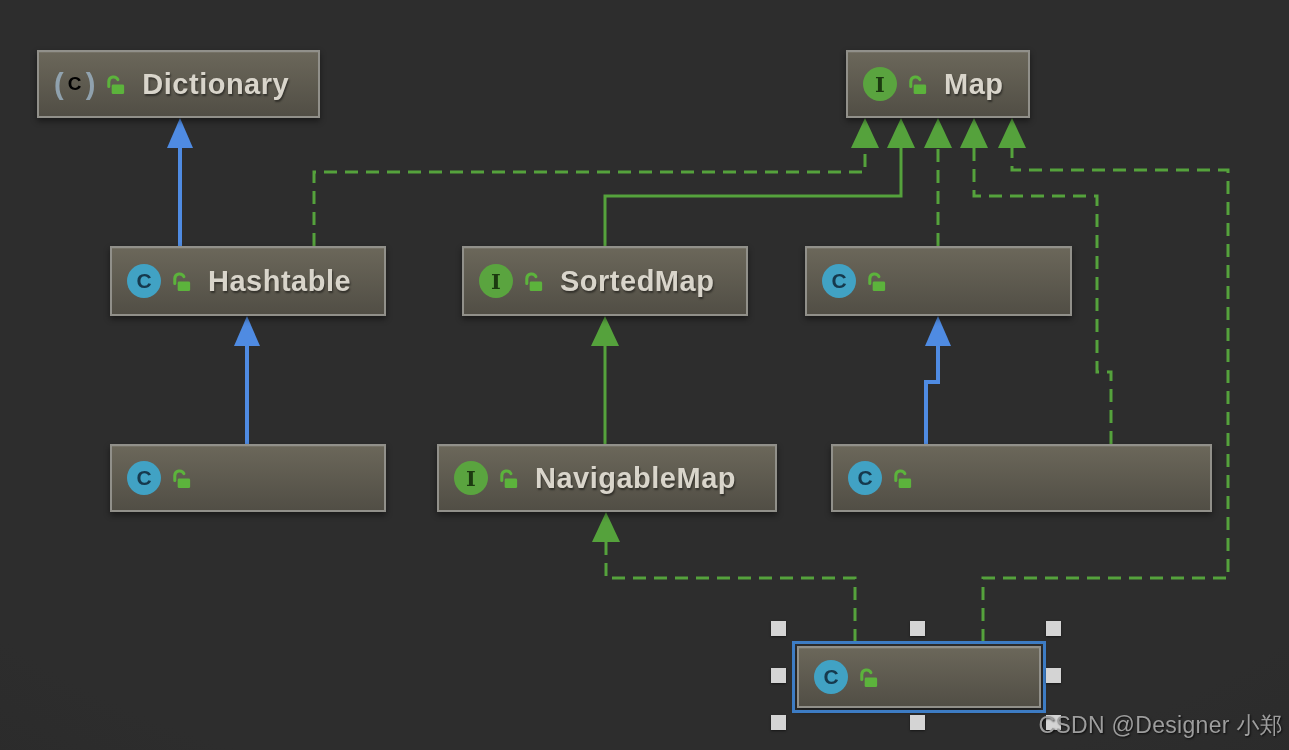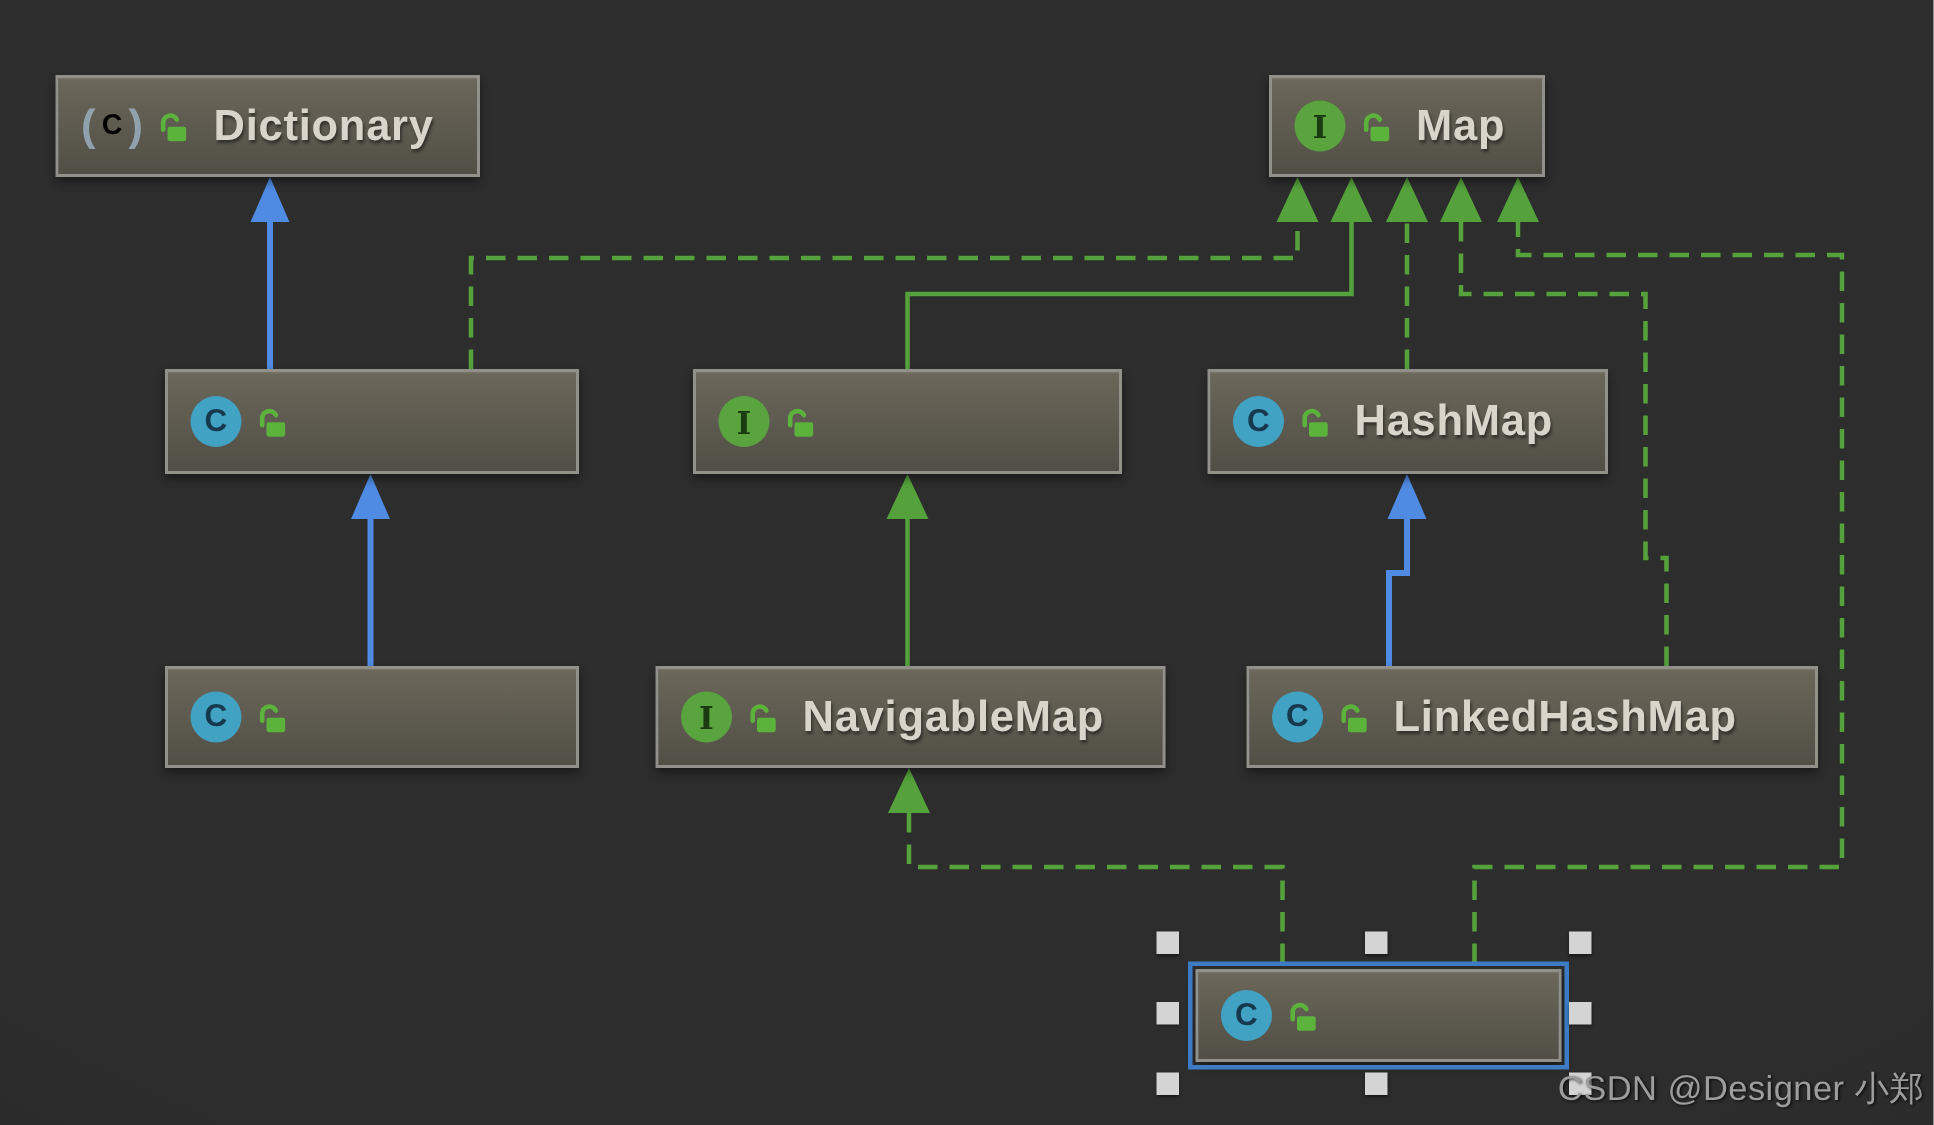--- a/index.html
+++ b/index.html
@@ -95,41 +95,42 @@
 </div>
 
 <div class="node" style="left: 110px; top: 246px; width: 276px; height: 70px;">
   <span class="kind-icon class-kind">
     <span class="kind-circle">C</span>
   </span>
   <svg class="lock-icon" viewBox="0 0 24 24">
     <path d="M5 14 V9 a5 5 0 0 1 9.5 -2" fill="none" stroke="#5cb33c" stroke-width="3.2" stroke-linecap="round"></path>
     <rect x="8" y="12" width="13" height="10" rx="1.5" fill="#5cb33c"></rect>
   </svg>
+  <span class="label">Hashtable</span>
 </div>
 
 <div class="node" style="left: 462px; top: 246px; width: 286px; height: 70px;">
   <span class="kind-icon interface-kind">
     <span class="kind-circle">I</span>
   </span>
   <svg class="lock-icon" viewBox="0 0 24 24">
     <path d="M5 14 V9 a5 5 0 0 1 9.5 -2" fill="none" stroke="#5cb33c" stroke-width="3.2" stroke-linecap="round"></path>
     <rect x="8" y="12" width="13" height="10" rx="1.5" fill="#5cb33c"></rect>
   </svg>
+  <span class="label">SortedMap</span>
 </div>
 
 <div class="node" style="left: 805px; top: 246px; width: 267px; height: 70px;">
   <span class="kind-icon class-kind">
     <span class="kind-circle">C</span>
   </span>
   <svg class="lock-icon" viewBox="0 0 24 24">
     <path d="M5 14 V9 a5 5 0 0 1 9.5 -2" fill="none" stroke="#5cb33c" stroke-width="3.2" stroke-linecap="round"></path>
     <rect x="8" y="12" width="13" height="10" rx="1.5" fill="#5cb33c"></rect>
   </svg>
-  <span class="label">HashMap</span>
 </div>
 
 <div class="node" style="left: 110px; top: 444px; width: 276px; height: 68px;">
   <span class="kind-icon class-kind">
     <span class="kind-circle">C</span>
   </span>
   <svg class="lock-icon" viewBox="0 0 24 24">
     <path d="M5 14 V9 a5 5 0 0 1 9.5 -2" fill="none" stroke="#5cb33c" stroke-width="3.2" stroke-linecap="round"></path>
     <rect x="8" y="12" width="13" height="10" rx="1.5" fill="#5cb33c"></rect>
   </svg>
@@ -147,21 +148,20 @@
 </div>
 
 <div class="node" style="left: 831px; top: 444px; width: 381px; height: 68px;">
   <span class="kind-icon class-kind">
     <span class="kind-circle">C</span>
   </span>
   <svg class="lock-icon" viewBox="0 0 24 24">
     <path d="M5 14 V9 a5 5 0 0 1 9.5 -2" fill="none" stroke="#5cb33c" stroke-width="3.2" stroke-linecap="round"></path>
     <rect x="8" y="12" width="13" height="10" rx="1.5" fill="#5cb33c"></rect>
   </svg>
-  <span class="label">LinkedHashMap</span>
 </div>
 
 <div class="node selected" style="left: 797px; top: 646px; width: 244px; height: 62px;">
   <span class="kind-icon class-kind">
     <span class="kind-circle">C</span>
   </span>
   <svg class="lock-icon" viewBox="0 0 24 24">
     <path d="M5 14 V9 a5 5 0 0 1 9.5 -2" fill="none" stroke="#5cb33c" stroke-width="3.2" stroke-linecap="round"></path>
     <rect x="8" y="12" width="13" height="10" rx="1.5" fill="#5cb33c"></rect>
   </svg>

